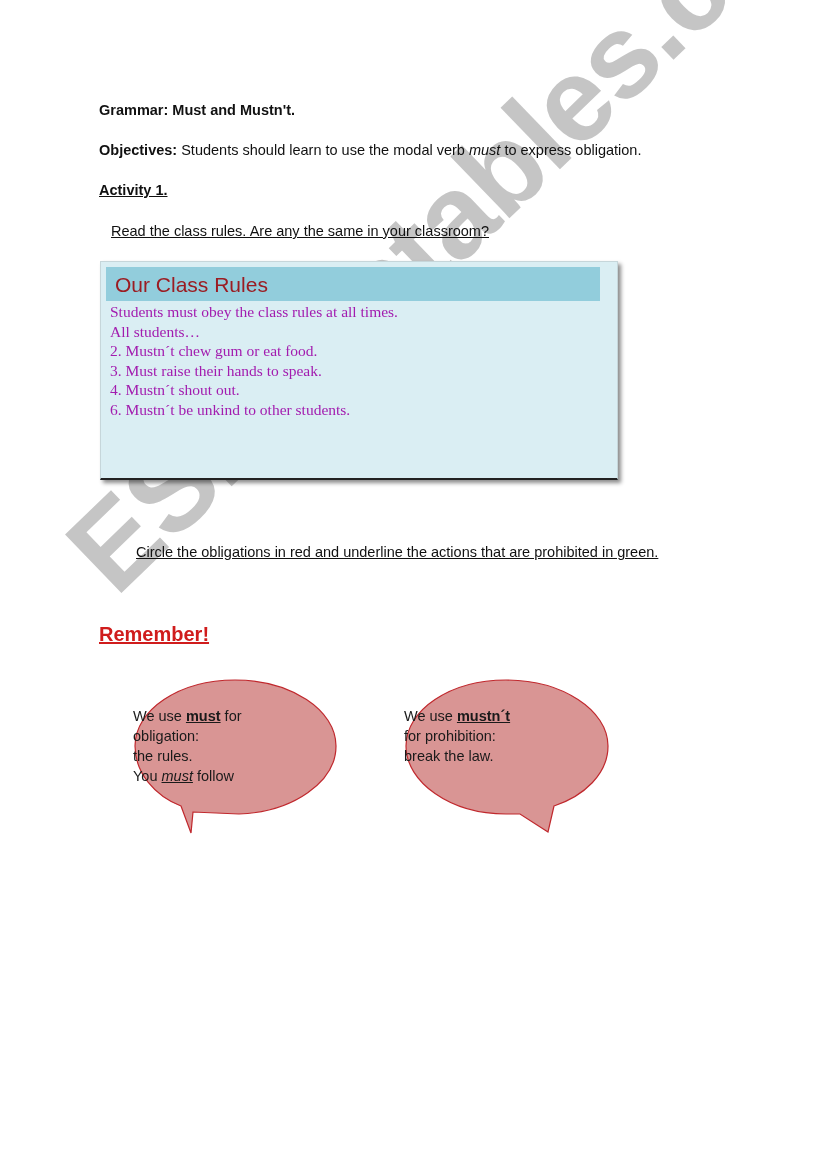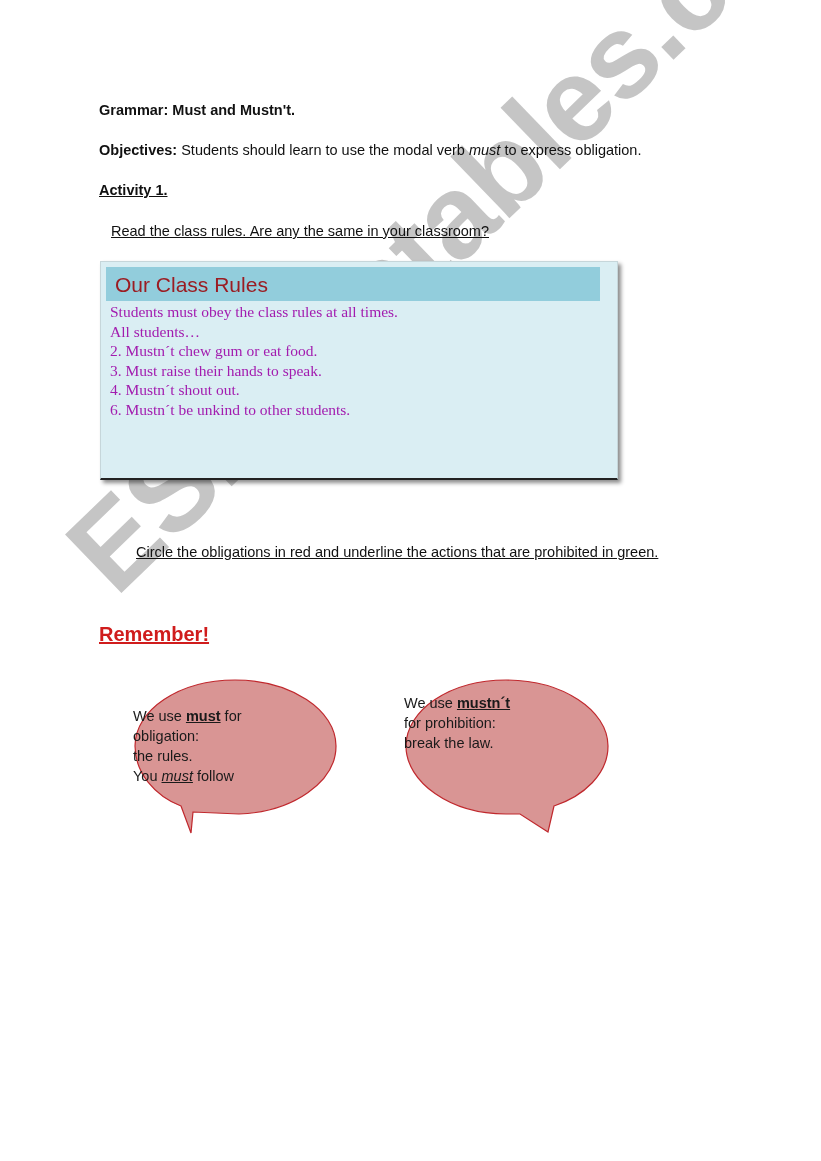--- a/index.html
+++ b/index.html
@@ -67,21 +67,21 @@
       text-align: left;
       font-size: 14.5px; line-height: 20px;
       color: #1a1a1a;
       white-space: nowrap;
     }
     .bubble-text b { font-weight: bold; text-decoration: underline; }
     .bubble-text i { font-style: italic; text-decoration: underline; }
     .bubble-left { left: 133px; top: 678px; width: 210px; height: 160px; }
     .bubble-left .bubble-text { left: 0; width: 204px; top: 28px; }
     .bubble-right { left: 404px; top: 678px; width: 210px; height: 160px; }
-    .bubble-right .bubble-text { left: 0; width: 206px; top: 15px; }
+    .bubble-right .bubble-text { left: 0; width: 206px; top: 28px; }
 
     
     .watermark {
       position: absolute;
       left: 40px; top: 520px;
       font-family: "Liberation Sans", "DejaVu Sans", sans-serif;
       font-weight: bold;
       font-size: 118px;
       color: rgba(150,150,150,0.55);
       transform: rotate(-44deg);

